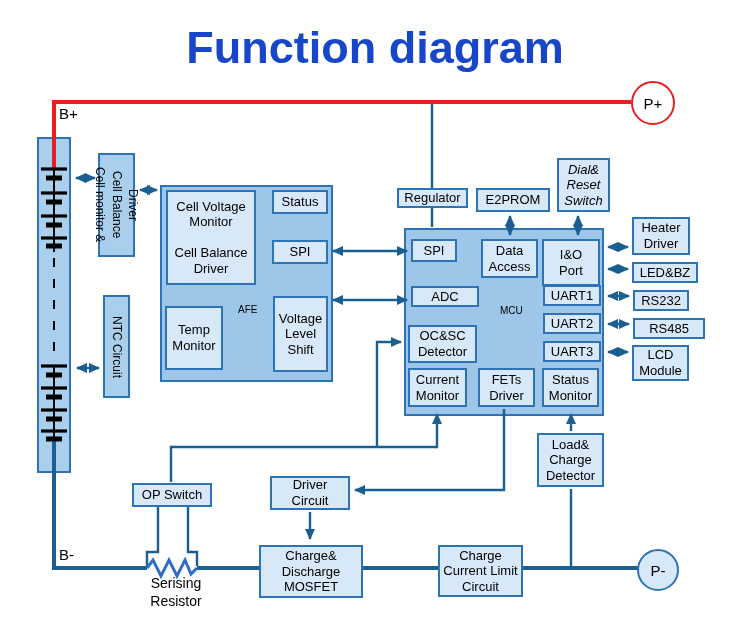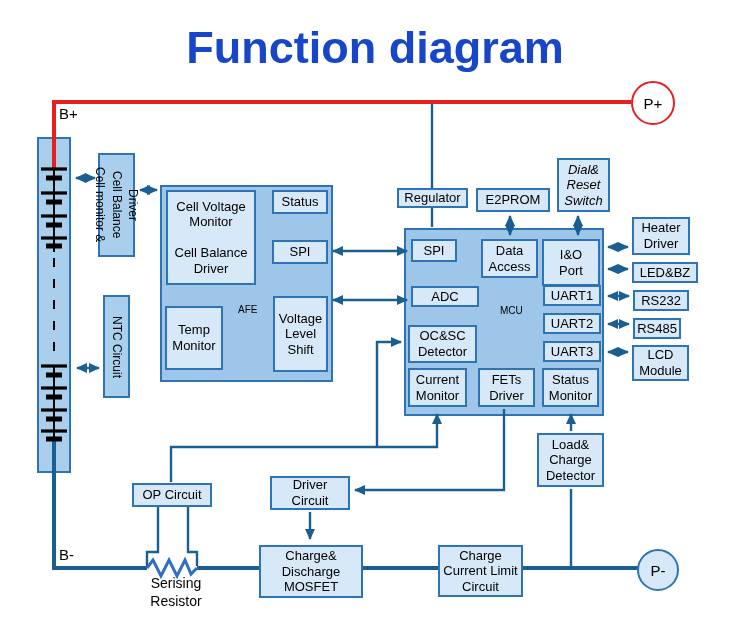--- a/index.html
+++ b/index.html
@@ -158,28 +158,28 @@
 Monitor</div>
     <div class="box" style="left:478px;top:368px;width:57px;height:39px;">FETs
 Driver</div>
     <div class="box" style="left:542px;top:368px;width:57px;height:39px;">Status
 Monitor</div>
 
     <div class="box" style="left:632px;top:217px;width:58px;height:38px;">Heater
 Driver</div>
     <div class="box" style="left:632px;top:262px;width:66px;height:21px;">LED&amp;BZ</div>
     <div class="box" style="left:633px;top:290px;width:56px;height:21px;">RS232</div>
-    <div class="box" style="left:633px;top:318px;width:48px;height:21px;">RS485</div>
+    <div class="box" style="left:633px;top:318px;width:72px;height:21px;">RS485</div>
     <div class="box" style="left:632px;top:345px;width:57px;height:36px;">LCD
 Module</div>
 
     <div class="box" style="left:537px;top:433px;width:67px;height:54px;">Load&amp;
 Charge
 Detector</div>
-    <div class="box" style="left:132px;top:483px;width:80px;height:24px;">OP Circuit</div>
+    <div class="box" style="left:132px;top:483px;width:80px;height:24px;">OP Switch</div>
     <div class="box" style="left:270px;top:476px;width:80px;height:34px;">Driver
 Circuit</div>
     <div class="box" style="left:259px;top:545px;width:104px;height:53px;">Charge&amp;
 Discharge
 MOSFET</div>
     <div class="box" style="left:438px;top:545px;width:85px;height:52px;">Charge
 Current Limit
 Circuit</div>
 
     <div class="circle red" style="left:631px;top:81px;width:44px;height:44px;">P+</div>

